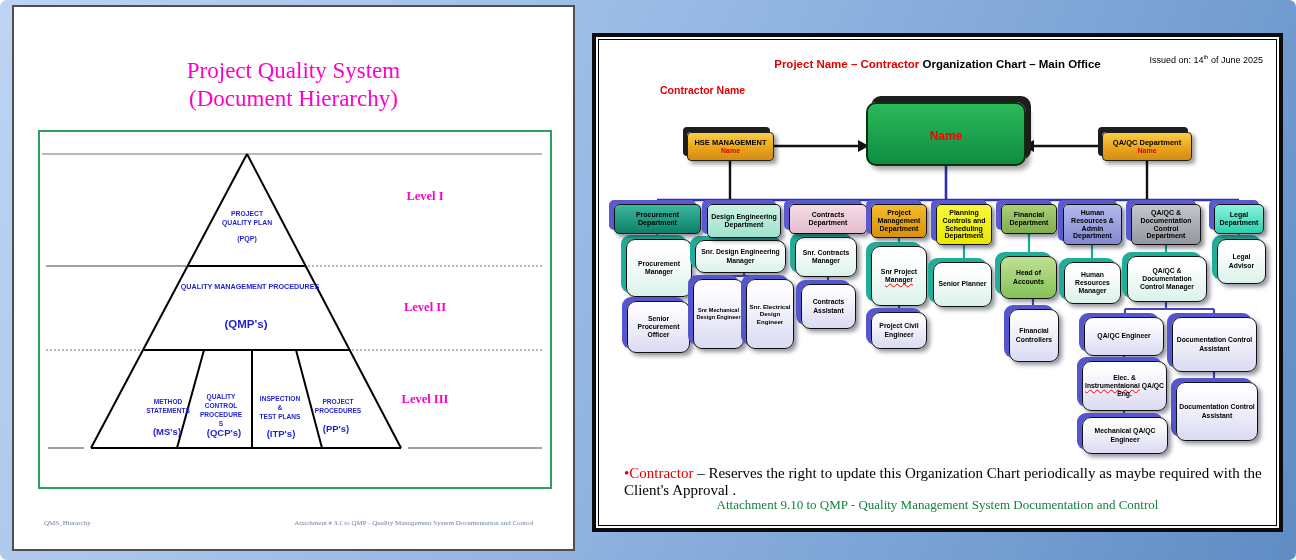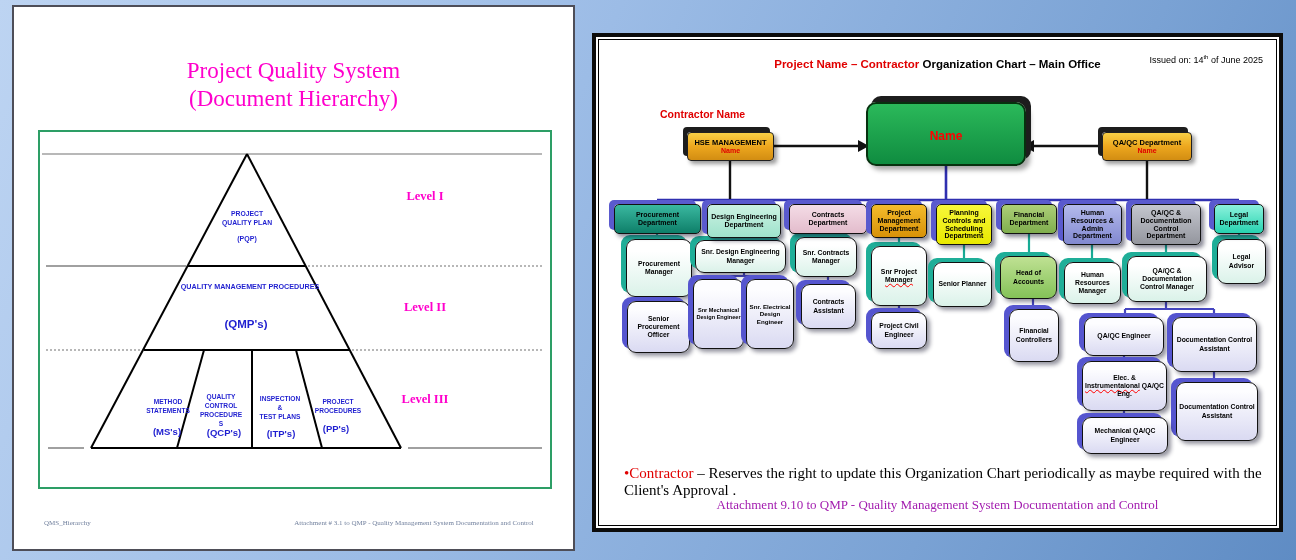--- a/index.html
+++ b/index.html
@@ -1,18 +1,18 @@
 <!DOCTYPE html>
 <html><head>
 <meta charset="utf-8">
 <style>
   html,body{margin:0;padding:0;}
   body{width:1296px;height:560px;overflow:hidden;font-family:"Liberation Sans",sans-serif;}
   .bg{position:relative;width:1296px;height:560px;
-      background:linear-gradient(115deg,#bdd4f2 0%,#9cbce6 40%,#7aa2d4 75%,#5f8cc4 100%);}
+      background:linear-gradient(115deg,#bdd4f2 0%,#9cbce6 40%,#7aa2d4 75%,#5f8cc4 100%);border-radius:7px;}
   
   .page-left{position:absolute;left:12px;top:5px;width:563px;height:546px;background:#ffffff;
              border:2px solid #4e4e58;box-sizing:border-box;}
   .lp-title{position:absolute;left:0;top:50px;width:100%;text-align:center;
             font-family:"Liberation Serif",serif;color:#ff00cc;font-size:23px;line-height:1.22;}
   .green-box{position:absolute;left:24px;top:123px;width:510px;height:355px;
              border:2px solid #2d9e66;box-sizing:content-box;}
   .green-box svg{position:absolute;left:0;top:0;}
   .lp-footer-left{position:absolute;left:30px;top:512px;font-family:"Liberation Serif",serif;
                   font-size:7px;color:#72819e;}
@@ -20,21 +20,21 @@
                    font-family:"Liberation Serif",serif;font-size:7px;color:#72819e;}
   
   .page-right{position:absolute;left:592px;top:33px;width:691px;height:499px;background:#ffffff;
               border:4px solid #0c0c0c;box-sizing:border-box;}
   .page-right::before{content:"";position:absolute;inset:2px;border:1.5px solid #000;pointer-events:none;}
   .op-title{position:absolute;top:21px;left:0;width:100%;text-align:center;
             font-size:11.5px;font-weight:bold;color:#000;}
   .op-issued{position:absolute;top:17px;right:16px;font-size:9px;color:#000;}
   .op-issued sup{font-size:6px;}
   .op-contractor{position:absolute;top:47px;left:64px;font-size:10.5px;font-weight:bold;}
-  .red{color:#e00000;margin-top:24px;}
+  .red{color:#e00000;}
   #conn{position:absolute;left:0;top:0;z-index:1;}
   .director{position:absolute;left:270px;top:65px;width:160px;height:64px;z-index:3;
             background:linear-gradient(180deg,#2bb95a,#0f8c40);border:2px solid #07310f;border-radius:10px;
             box-shadow:5px -6px 0 #1d1d1d,4px 4px 5px rgba(0,0,0,.35);
             display:flex;flex-direction:column;align-items:center;justify-content:center;text-align:center;box-sizing:border-box;}
   .dir-title{color:#fff;font-weight:bold;font-size:12.5px;line-height:1.15;}
   .dir-name{color:#ff0000;font-weight:bold;font-size:12px;margin-top:4px;}
   .goldbox{position:absolute;height:29px;z-index:3;border:1.5px solid #202020;border-radius:4px;
            background:linear-gradient(180deg,#f8cf45 0%,#eda71e 50%,#d28d12 100%);
            box-shadow:-4px -5px 0 #1d1d1d,3px 3px 4px rgba(0,0,0,.4);
@@ -60,21 +60,21 @@
   .dyellow{background:linear-gradient(180deg,#f8f83a,#e8e800);}
   .dgreen{background:linear-gradient(180deg,#adcf78,#7fae4e);}
   .dperi{background:linear-gradient(180deg,#b4baec,#8188d0);}
   .dgray{background:linear-gradient(180deg,#c4c6ce,#94969e);}
   .dturq{background:linear-gradient(180deg,#8cf2dc,#27d2b0);}
   .sqw{text-decoration:underline wavy #ff0000 1px;text-underline-offset:1px;}
   .note{position:absolute;left:28px;font-family:"Liberation Serif",serif;font-size:15px;color:#000;}
   .n1{top:428px;}
   .n2{top:445px;}
   .attachment{position:absolute;top:460px;left:0;width:100%;text-align:center;
-              font-family:"Liberation Serif",serif;font-size:13px;color:#a21caf;}
+              font-family:"Liberation Serif",serif;font-size:13px;color:#15803d;}
 </style>
 </head>
 <body>
 
 <div class="bg">
 
   <div class="page-left">
     <div class="lp-title">
       <div>Project Quality System</div>
       <div>(Document Hierarchy)</div>

